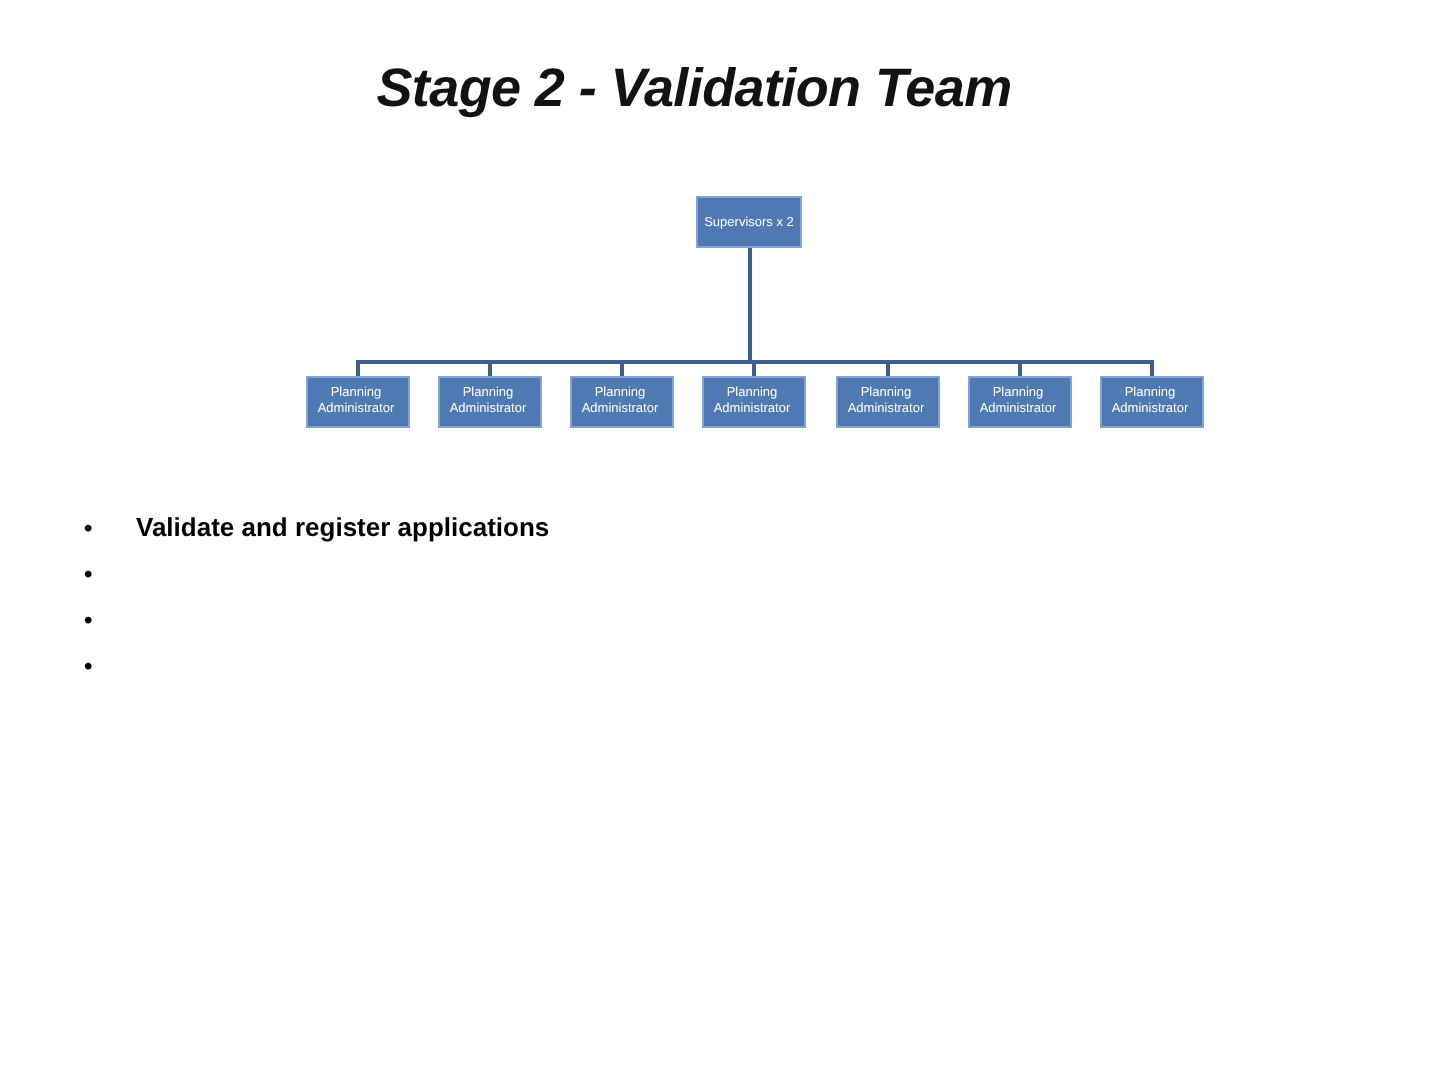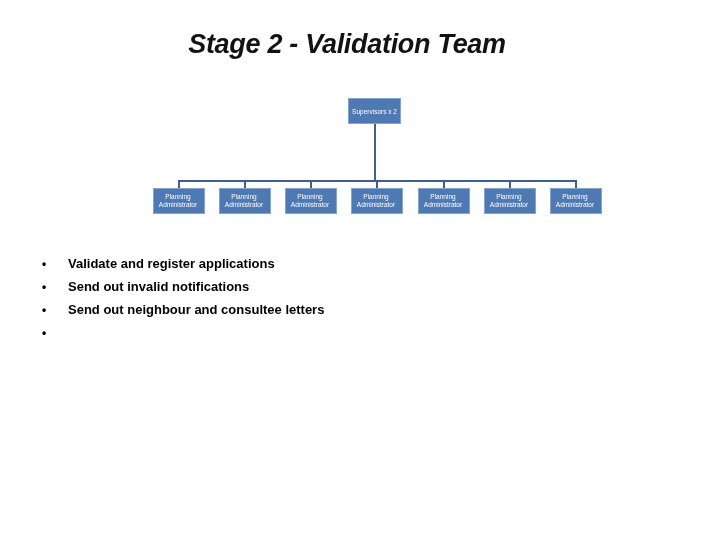--- a/index.html
+++ b/index.html
@@ -147,24 +147,22 @@
     </div>
   </div>
 
   <div class="bullets">
     <div class="bullet-item">
       <span class="bullet-dot">•</span>
       <span>Validate and register applications</span>
     </div>
     <div class="bullet-item">
       <span class="bullet-dot">•</span>
-      <span>Send out invalid notifications</span>
     </div>
     <div class="bullet-item">
       <span class="bullet-dot">•</span>
-      <span>Send out neighbour and consultee letters</span>
     </div>
     <div class="bullet-item">
       <span class="bullet-dot">•</span>
     </div>
   </div>
 
 </div>
 
 </body></html>

